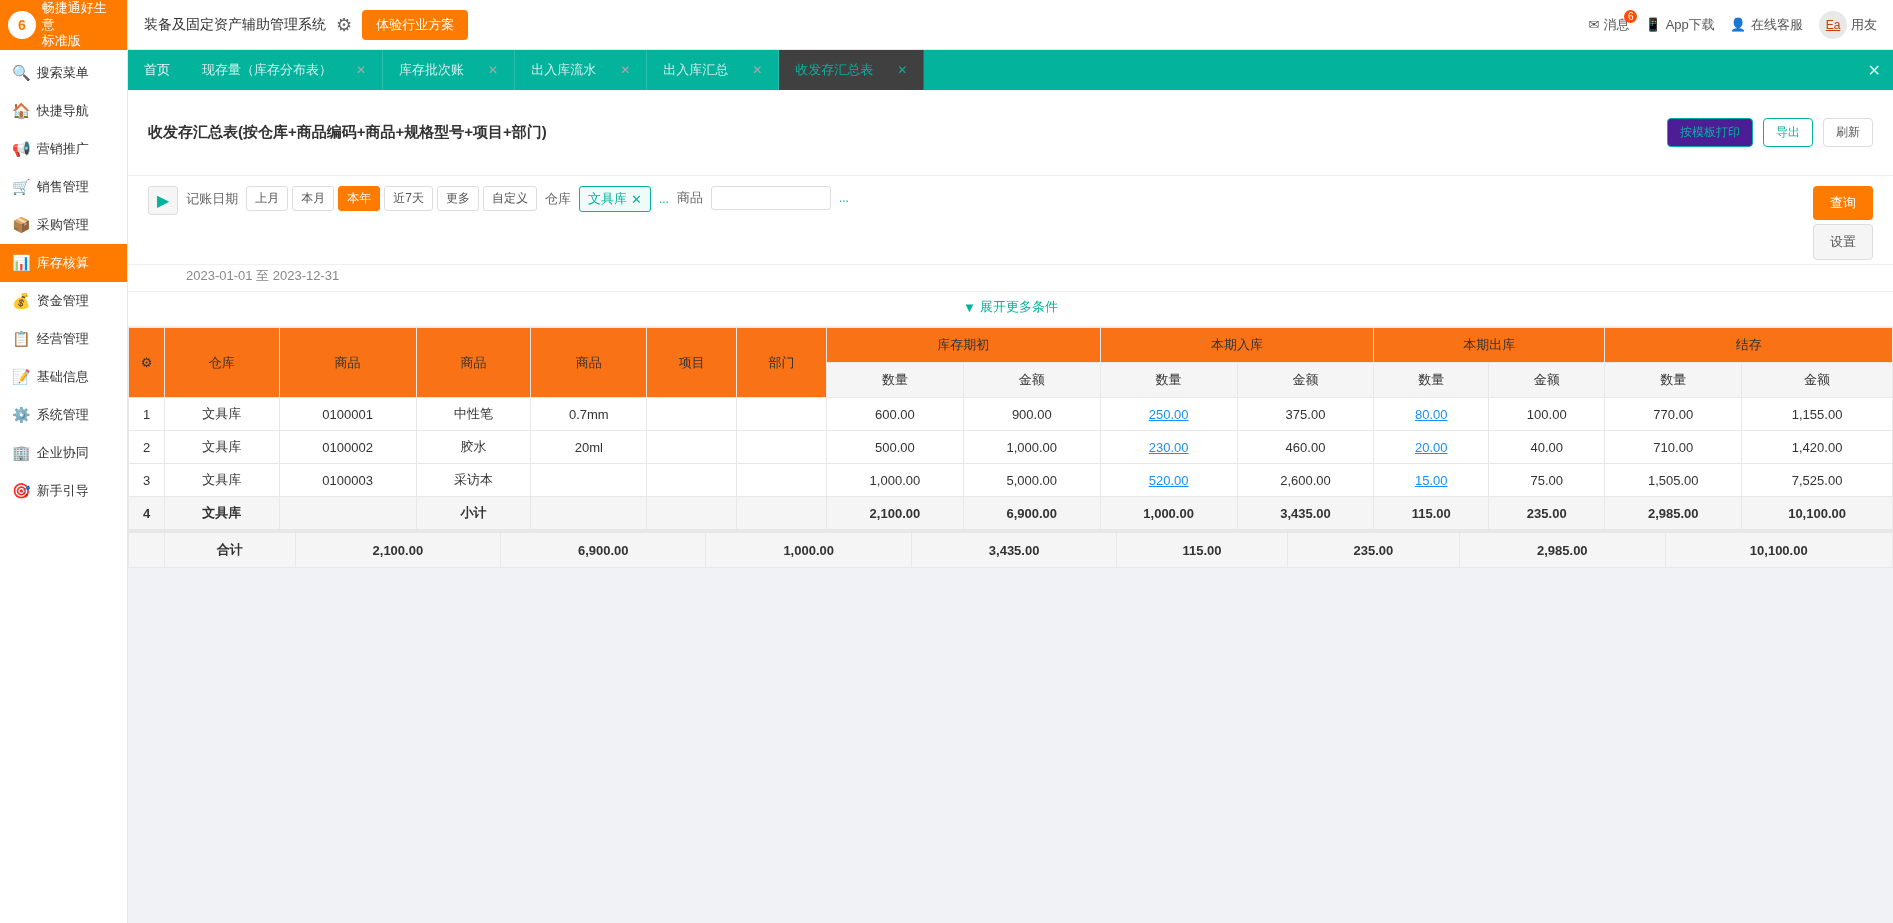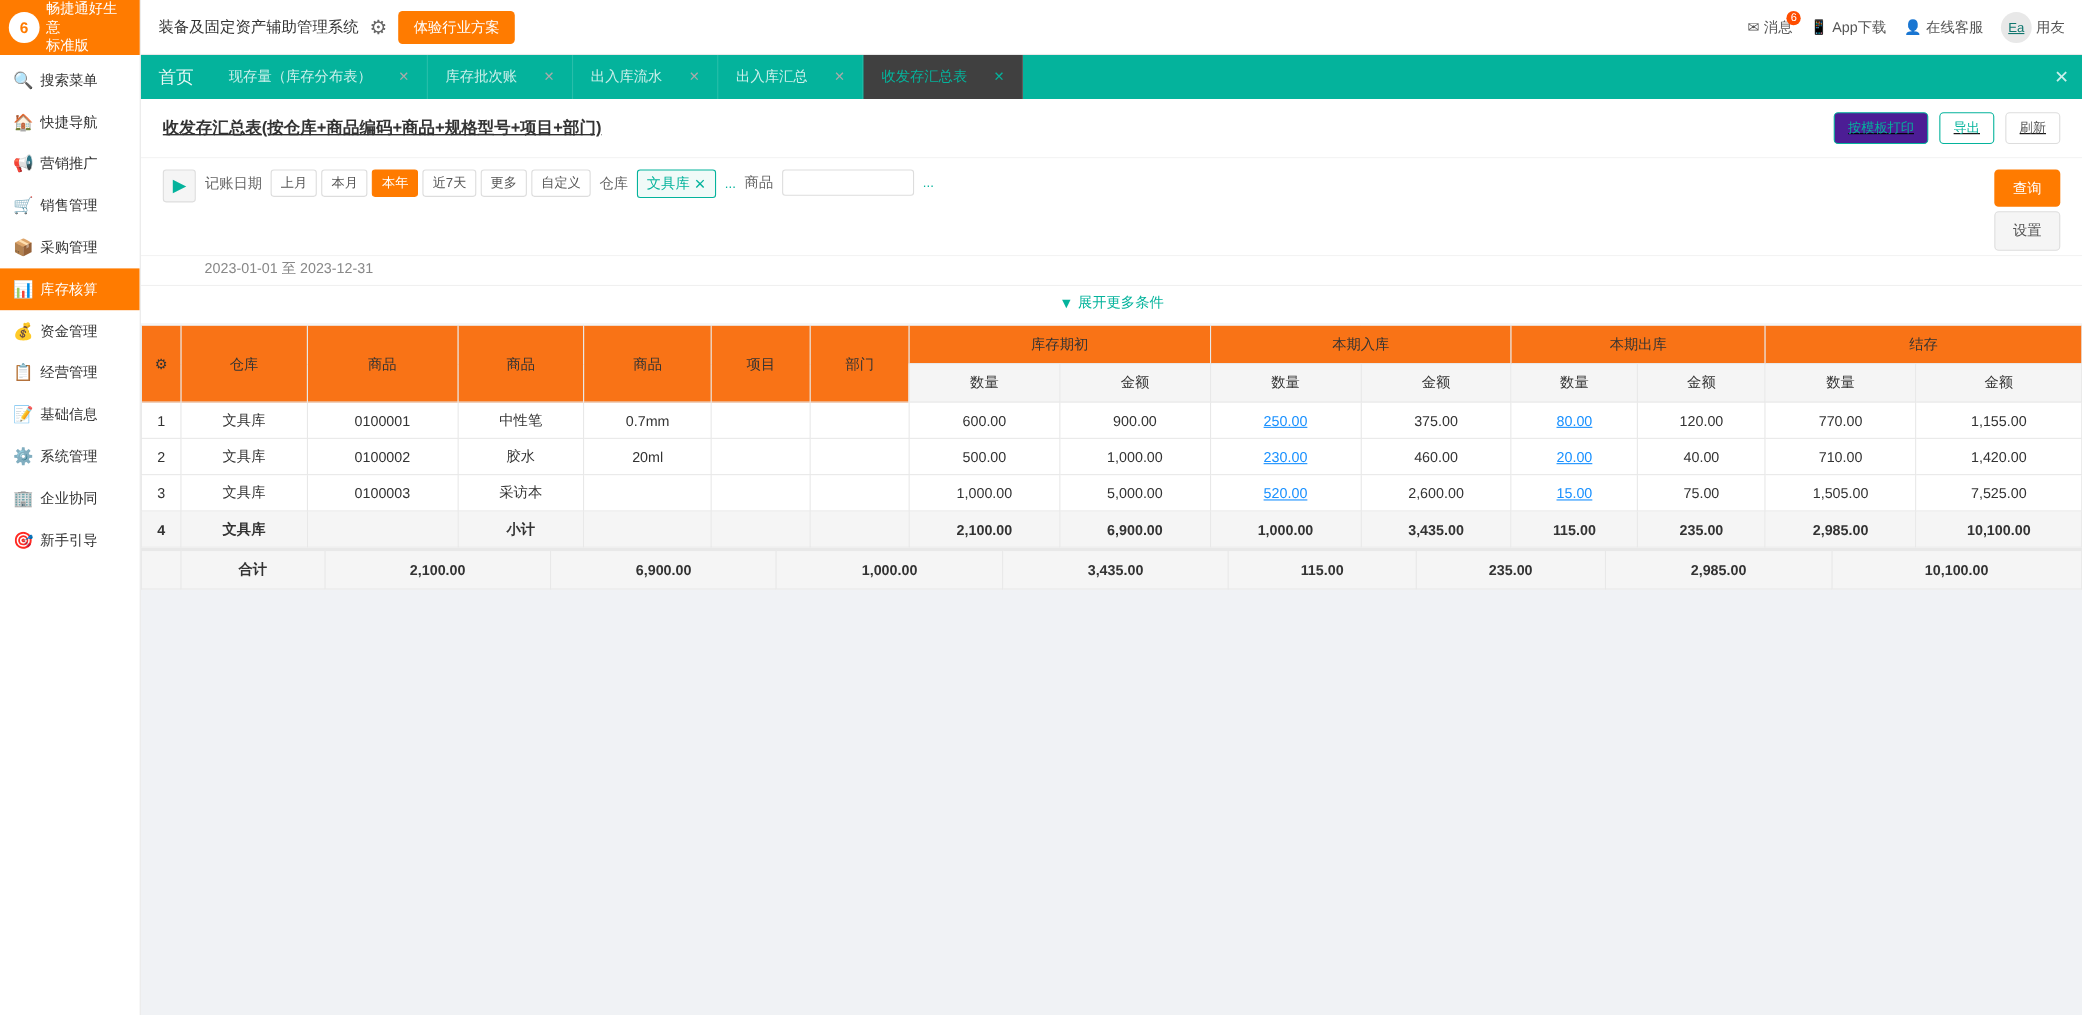--- a/index.html
+++ b/index.html
@@ -20,37 +20,37 @@
 
     
     .top-header { background: #fff; height: 50px; display: flex; align-items: center; justify-content: space-between; padding: 0 16px; border-bottom: 1px solid #e8e8e8; }
     .top-header-left { display: flex; align-items: center; gap: 10px; }
     .system-title { font-size: 14px; color: #333; }
     .header-settings { font-size: 18px; color: #666; cursor: pointer; }
     .btn-experience { background: #ff7b00; color: #fff; border: none; border-radius: 4px; padding: 6px 14px; font-size: 13px; cursor: pointer; }
     .top-header-right { display: flex; align-items: center; gap: 16px; color: #555; }
     .top-header-right .icon-item { display: flex; align-items: center; gap: 4px; cursor: pointer; position: relative; }
     .badge { background: #ff4d00; color: #fff; font-size: 10px; border-radius: 8px; padding: 1px 4px; position: absolute; top: -6px; right: -8px; }
-    .user-avatar { width: 28px; height: 28px; background: #e8e8e8; border-radius: 50%; display: flex; align-items: center; justify-content: center; font-size: 12px; color: #0f766e; text-decoration: underline; }
+    .user-avatar { width: 28px; height: 28px; background: #e8e8e8; border-radius: 50%; display: flex; align-items: center; justify-content: center; font-size: 12px; color: #c2410c; text-decoration: underline; }
 
     
     .tab-bar { background: #04b39c; display: flex; align-items: center; height: 40px; padding: 0 0; overflow-x: auto; }
     .tab-item { display: flex; align-items: center; gap: 20px; padding: 0 16px; height: 100%; color: rgba(255,255,255,0.8); cursor: pointer; white-space: nowrap; font-size: 13px; border-right: 1px solid rgba(255,255,255,0.15); }
     .tab-item.active { background: #404040; color: #04b39c; font-weight: 500; }
     .tab-item .tab-close { color: #aaa; font-size: 12px; margin-left: 4px; }
     .tab-item.active .tab-close { color: #04b39c; }
-    .tab-home { padding: 17px 16px; color: rgba(255,255,255,0.9); height: 100%; display: flex; align-items: center; cursor: pointer; font-size: 16px; }
+    .tab-home { padding: 17px 16px; color: rgba(255,255,255,0.9); height: 100%; display: flex; align-items: center; cursor: pointer; font-size: 13px; }
     .close-all { margin-left: auto; padding: 0 12px; color: rgba(255,255,255,0.8); cursor: pointer; font-size: 16px; }
 
     
     .content { flex: 1; background: #f0f2f5; overflow-y: auto; padding: 0; }
     .page-card { background: #fff; margin: 0; padding: 0; }
 
     
-    .page-header { padding: 12px 20px; border-bottom: 1px solid #f0f0f0; display: flex; align-items: center; justify-content: space-between; text-decoration: underline; }
+    .page-header { padding: 28px 20px; border-bottom: 1px solid #f0f0f0; display: flex; align-items: center; justify-content: space-between; }
     .page-title { font-size: 15px; font-weight: 600; color: #333; }
     .page-actions { display: flex; align-items: center; gap: 10px; }
     .btn-template { border: 1px solid #04b39c; color: #04b39c; background: #4c1d95; padding: 5px 12px; border-radius: 4px; cursor: pointer; font-size: 12px; margin-left: 36px; }
     .btn-export { border: 1px solid #04b39c; color: #04b39c; background: #fff; padding: 5px 12px; border-radius: 4px; cursor: pointer; font-size: 12px; }
     .btn-refresh { border: 1px solid #ddd; color: #555; background: #fff; padding: 5px 12px; border-radius: 4px; cursor: pointer; font-size: 12px; }
     .filter-expand-btn { background: #f5f5f5; border: 1px solid #ddd; padding: 4px 8px; cursor: pointer; border-radius: 3px; color: #04b39c; font-size: 16px; }
     .filter-group { display: flex; align-items: center; gap: 8px; }
     .filter-label { color: #666; font-size: 13px; white-space: nowrap; }
     .filter-date-btns { display: flex; align-items: center; gap: 4px; }
     .date-btn { padding: 3px 8px; border: 1px solid #ddd; background: #fff; border-radius: 3px; cursor: pointer; font-size: 12px; color: #555; }
@@ -286,21 +286,21 @@
     <td>0100001</td>
     <td>中性笔</td>
     <td>0.7mm</td>
     <td></td>
     <td></td>
     <td>600.00</td>
     <td>900.00</td>
     <td><span class="link-text">250.00</span></td>
     <td>375.00</td>
     <td><span class="link-text">80.00</span></td>
-    <td>120.00</td>
+    <td>100.00</td>
     <td>770.00</td>
     <td>1,155.00</td>
   </tr>
               <tr>
     <td>2</td>
     <td>文具库</td>
     <td>0100002</td>
     <td>胶水</td>
     <td>20ml</td>
     <td></td>

